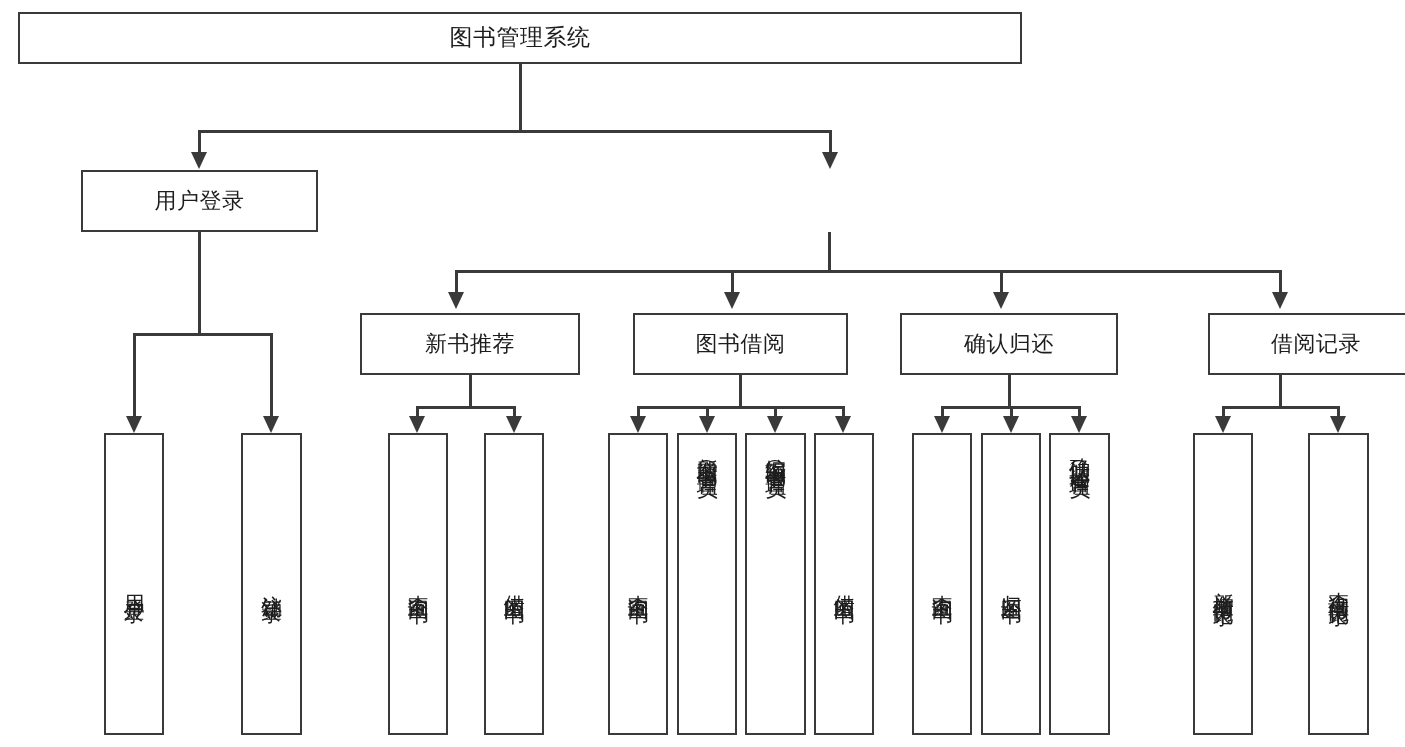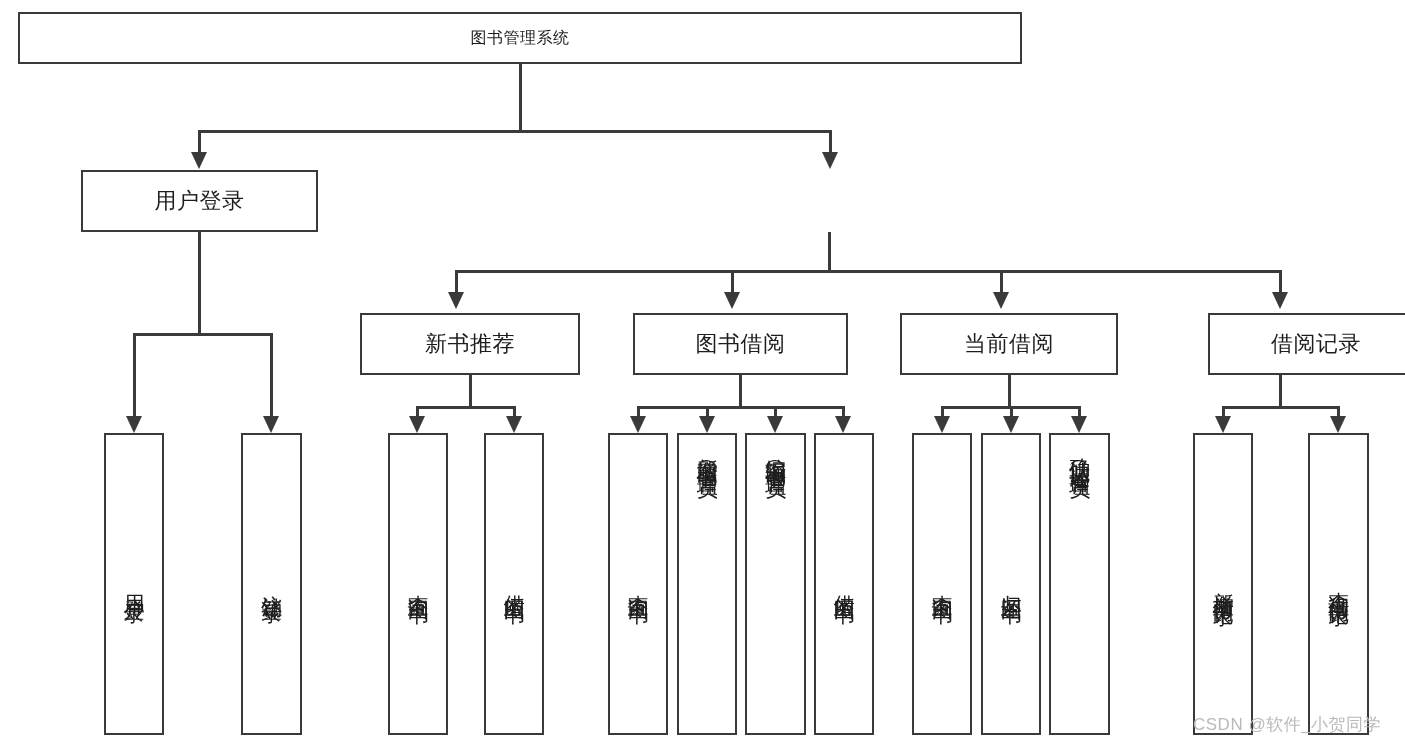--- a/index.html
+++ b/index.html
@@ -33,21 +33,21 @@
     text-align: center;
     line-height: 1.18;
     white-space: pre;
   }
   
   .node.h .label {
     font-size: 22px;
     letter-spacing: 0.5px;
   }
   .node.root .label {
-    font-size: 16px;
+    font-size: 23px;
   }
   
   .node.v {
     align-items: flex-start;
     padding-top: 6px;
   }
   .node.v .label {
     writing-mode: vertical-rl;
     text-orientation: upright;
     font-size: 21px;
@@ -123,21 +123,21 @@
   <div class="ln v" style="left:1279px; top:270px; height:22px;"></div>
   <div class="arrow" style="left:1272px; top:292px;"></div>
 
   <div class="node h" style="left:360px; top:313px; width:220px; height:62px;">
     <span class="label">新书推荐</span>
   </div>
   <div class="node h" style="left:633px; top:313px; width:215px; height:62px;">
     <span class="label">图书借阅</span>
   </div>
   <div class="node h" style="left:900px; top:313px; width:218px; height:62px;">
-    <span class="label">当前借阅</span>
+    <span class="label">确认归还</span>
   </div>
   <div class="node h" style="left:1172px; top:313px; width:216px; height:62px;margin-left:36px;">
     <span class="label">借阅记录</span>
   </div>
 
   <div class="ln v" style="left:198px; top:232px; height:103px;"></div>
   <div class="ln h" style="left:133px; top:333px; width:139px;"></div>
   <div class="ln v" style="left:133px; top:333px; height:83px;"></div>
   <div class="arrow" style="left:126px; top:416px;"></div>
   <div class="ln v" style="left:270px; top:333px; height:83px;"></div>
@@ -214,15 +214,14 @@
   <div class="ln v" style="left:1337px; top:406px; height:10px;"></div>
   <div class="arrow" style="left:1330px; top:416px;"></div>
 
   <div class="node v mid" style="left:1193px; top:433px; width:60px; height:302px;">
     <span class="label">新增借阅记录</span>
   </div>
   <div class="node v mid" style="left:1308px; top:433px; width:61px; height:302px;">
     <span class="label">查询借阅记录</span>
   </div>
 
-  <div id="watermark" style="left:1193px; top:713px;">CSDN @软件_小贺同学</div>
 
 </div>
 
 </body></html>

